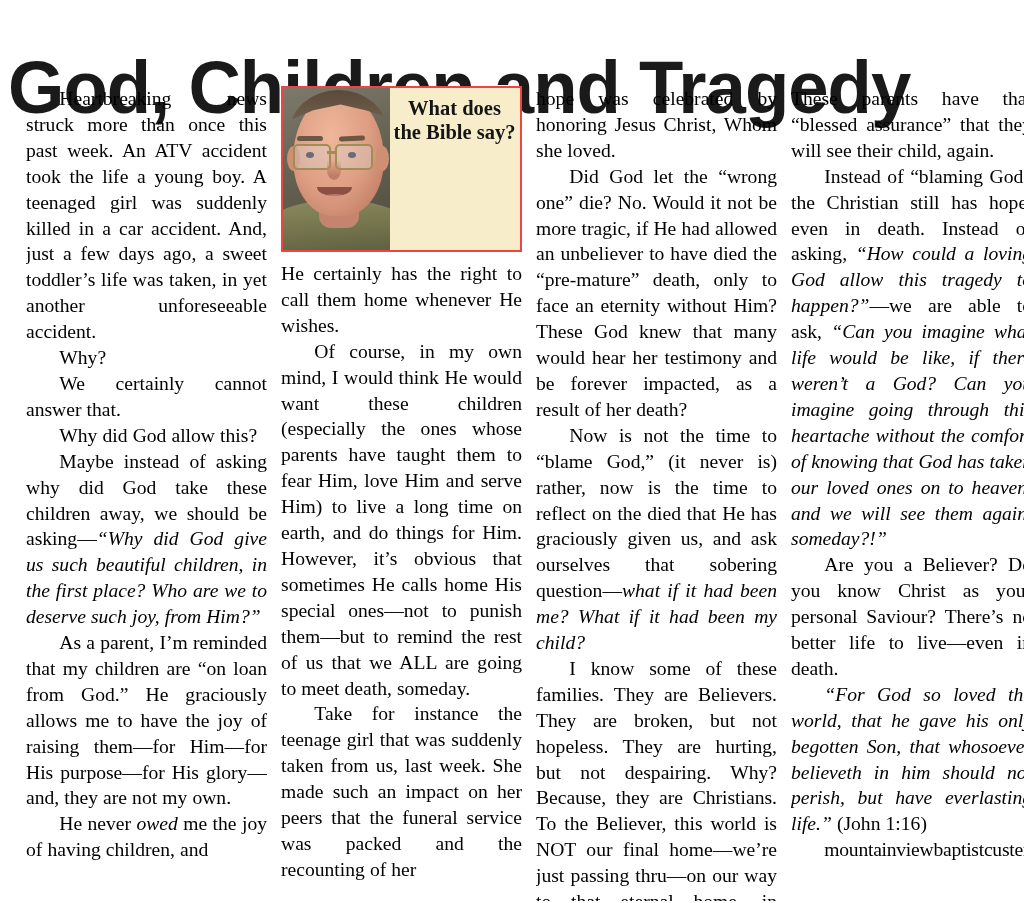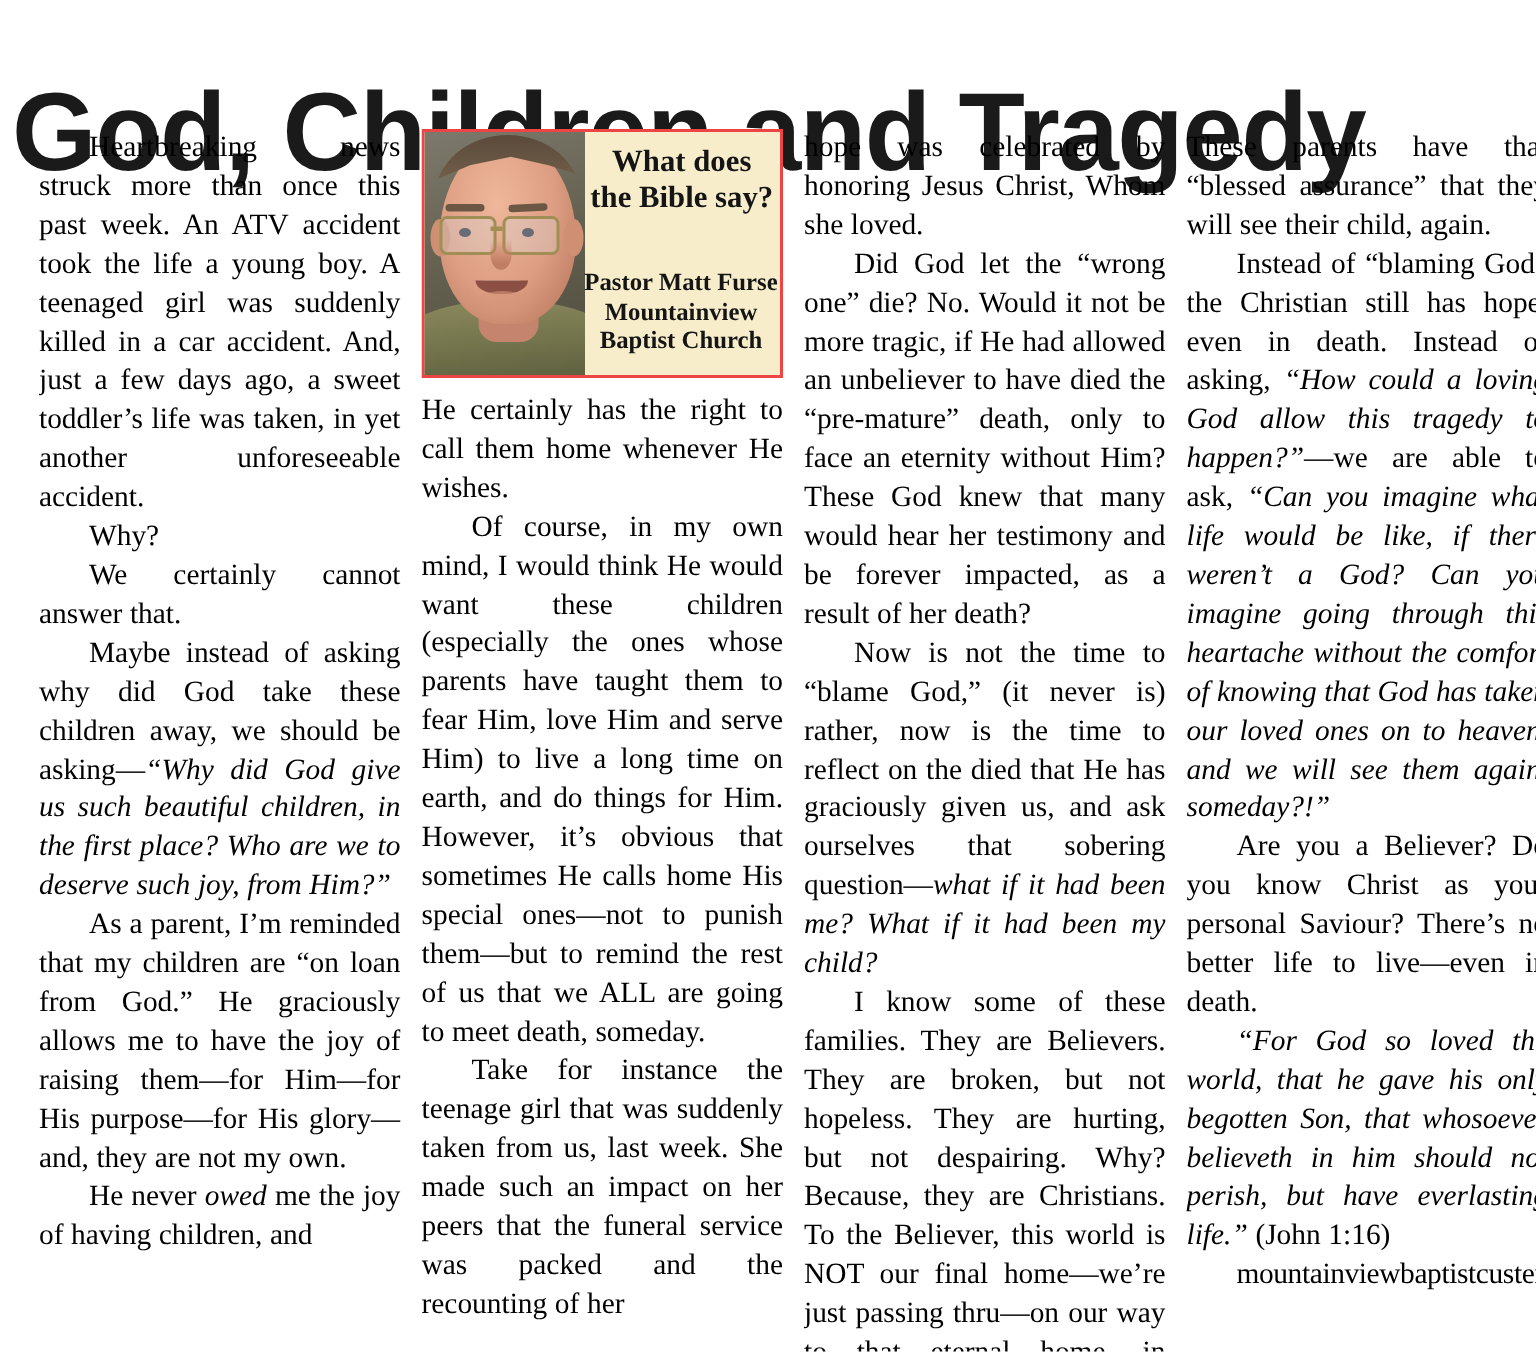--- a/index.html
+++ b/index.html
@@ -238,20 +238,21 @@
 <div class="page">
 
   <h1 class="headline">God, Children and Tragedy</h1>
 
   <div class="columns">
 
     <div class="col col-1">
       <p>Heartbreaking news struck more than once this past week. An ATV accident took the life a young boy. A teenaged girl was suddenly killed in a car accident. And, just a few days ago, a sweet toddler’s life was taken, in yet another unforeseeable accident.</p>
       <p>Why?</p>
       <p>We certainly cannot answer that.</p>
+      <p>Why did God allow this?</p>
       <p><span>Maybe instead of asking why did God take these children away, we should be asking—</span><i>“Why did God give us such beautiful children, in the first place? Who are we to deserve such joy, from Him?”</i></p>
       <p> As a parent, I’m reminded that my children are “on loan from God.” He graciously allows me to have the joy of raising them—for Him—for His purpose—for His glory—and, they are not my own.</p>
       <p><span>He never </span><i>owed</i><span> me the joy of having children, and</span></p>
     </div>
 
     <div class="col col-2">
 
       <div class="bible-box">
         <div class="portrait">
           <div class="p-bg"></div>
@@ -270,25 +271,20 @@
           <div class="p-bridge"></div>
           <div class="p-nose"></div>
           <div class="p-teeth"></div>
           <div class="p-mouth"></div>
           <div class="p-chin"></div>
         </div>
         <div class="box-head">
           <div>What does</div>
           <div>the Bible say?</div>
         </div>
-        <div class="box-credit">
-          <div>Pastor Matt Furse</div>
-          <div>Mountainview</div>
-          <div>Baptist Church</div>
-        </div>
       </div>
 
       <p class="noindent">He certainly has the right to call them home whenever He wishes.</p>
       <p>Of course, in my own mind, I would think He would want these children (especially the ones whose parents have taught them to fear Him, love Him and serve Him) to live a long time on earth, and do things for Him. However, it’s obvious that sometimes He calls home His special ones—not to punish them—but to remind the rest of us that we ALL are going to meet death, someday.</p>
       <p>Take for instance the teenage girl that was suddenly taken from us, last week. She made such an impact on her peers that the funeral service was packed and the recounting of her</p>
     </div>
 
     <div class="col col-3">
       <p class="noindent">hope was celebrated by honoring Jesus Christ, Whom she loved.</p>
       <p>Did God let the “wrong one” die? No. Would it not be more tragic, if He had allowed an unbeliever to have died the “pre-mature” death, only to face an eternity without Him? These God knew that many would hear her testimony and be forever impacted, as a result of her death?</p>

